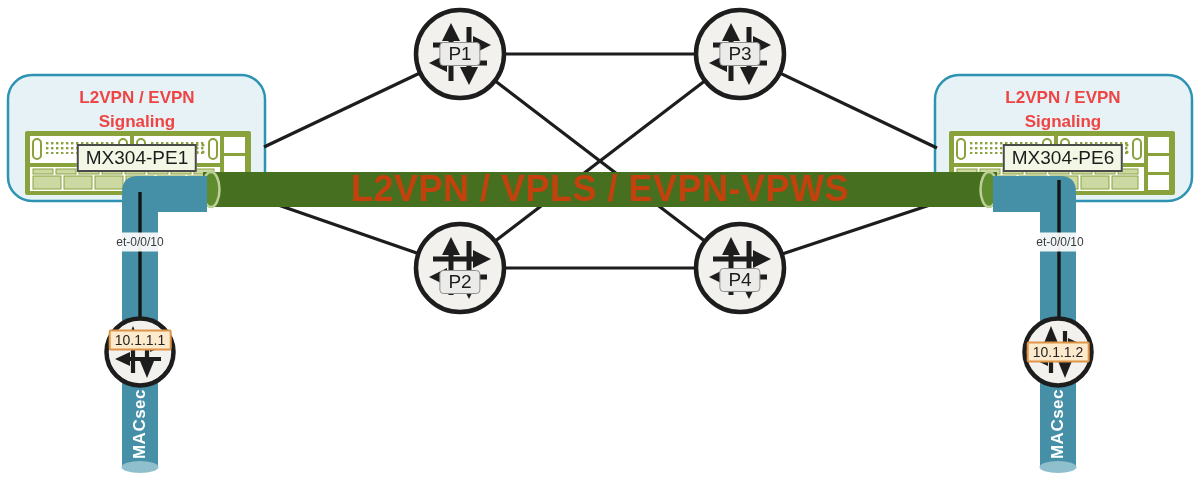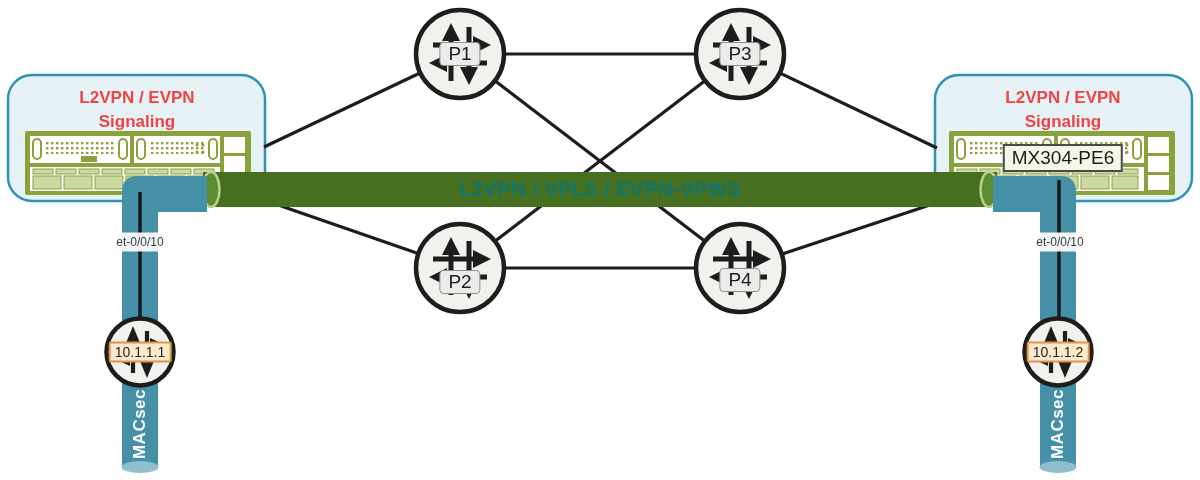--- a/index.html
+++ b/index.html
@@ -21,21 +21,21 @@
   .dev-olive{fill:var(--device-olive);}
   .dev-mod{fill:var(--device-module);stroke:var(--device-olive);stroke-width:1;}
   .dev-pill{fill:#ffffff;stroke:var(--device-olive);stroke-width:2;}
 
   .lbl{position:absolute;transform:translate(-50%,-50%);white-space:nowrap;z-index:5;}
   .pe-title{font-size:17px;font-weight:bold;color:#ef4444;}
   .mx-label{font-size:19px;color:#1c1c1c;background:var(--mx-label-fill);
             border:2px solid #4a4a4a;padding:0 7px;line-height:24px;}
   .p-label{font-size:19px;color:#1c1c1c;background:var(--p-label-fill);
            border:1.5px solid #8f8f8f;padding:0 8px;line-height:22px;border-radius:4px;}
-  .bar-label{font-size:20px;font-weight:bold;color:#0f766e;letter-spacing:0.5px;}
+  .bar-label{font-size:36px;font-weight:bold;color:#c2410c;letter-spacing:0.5px;}
   .if-label{font-size:12px;color:#3a3a3a;background:rgba(255,255,255,0.92);
             border-radius:9px;padding:0 6px;line-height:19px;}
   .ip-label{font-size:14px;color:#242424;background:var(--ip-label-fill);
             border:2px solid var(--ip-label-border);padding:0 4px;line-height:17px;border-radius:2px;}
   .macsec{font-size:17px;font-weight:bold;color:#ffffff;letter-spacing:0.5px;
           transform:translate(-50%,-50%) rotate(-90deg);}
 </style>
 </head>
 <body>
 
@@ -149,31 +149,32 @@
 
   <use href="#ceglyph" transform="translate(140,352)"></use>
   <use href="#ceglyph" transform="translate(1058,352)"></use>
 </svg>
 
 <div class="lbl pe-title" style="left:137px;top:98px">L2VPN / EVPN</div>
 <div class="lbl pe-title" style="left:137px;top:122px">Signaling</div>
 <div class="lbl pe-title" style="left:1063px;top:98px">L2VPN / EVPN</div>
 <div class="lbl pe-title" style="left:1063px;top:122px">Signaling</div>
 
+<div class="lbl mx-label" style="left:137px;top:158px">MX304-PE1</div>
 <div class="lbl mx-label" style="left:1063px;top:158px">MX304-PE6</div>
 
 <div class="lbl p-label" style="left:460px;top:54px">P1</div>
 <div class="lbl p-label" style="left:460px;top:282px">P2</div>
 <div class="lbl p-label" style="left:740px;top:54px">P3</div>
 <div class="lbl p-label" style="left:740px;top:280px">P4</div>
 
 <div class="lbl bar-label" style="left:600px;top:189px">L2VPN / VPLS / EVPN-VPWS</div>
 
 <div class="lbl if-label" style="left:140px;top:242px">et-0/0/10</div>
 <div class="lbl if-label" style="left:1060px;top:242px">et-0/0/10</div>
 
-<div class="lbl ip-label" style="left:140px;top:352px">10.1.1.1</div>
+<div class="lbl ip-label" style="left:140px;top:340px">10.1.1.1</div>
 <div class="lbl ip-label" style="left:1058px;top:352px">10.1.1.2</div>
 
 <div class="lbl macsec" style="left:140px;top:424px">MACsec</div>
 <div class="lbl macsec" style="left:1058px;top:424px">MACsec</div>
 
 </div>
 
 </body></html>

